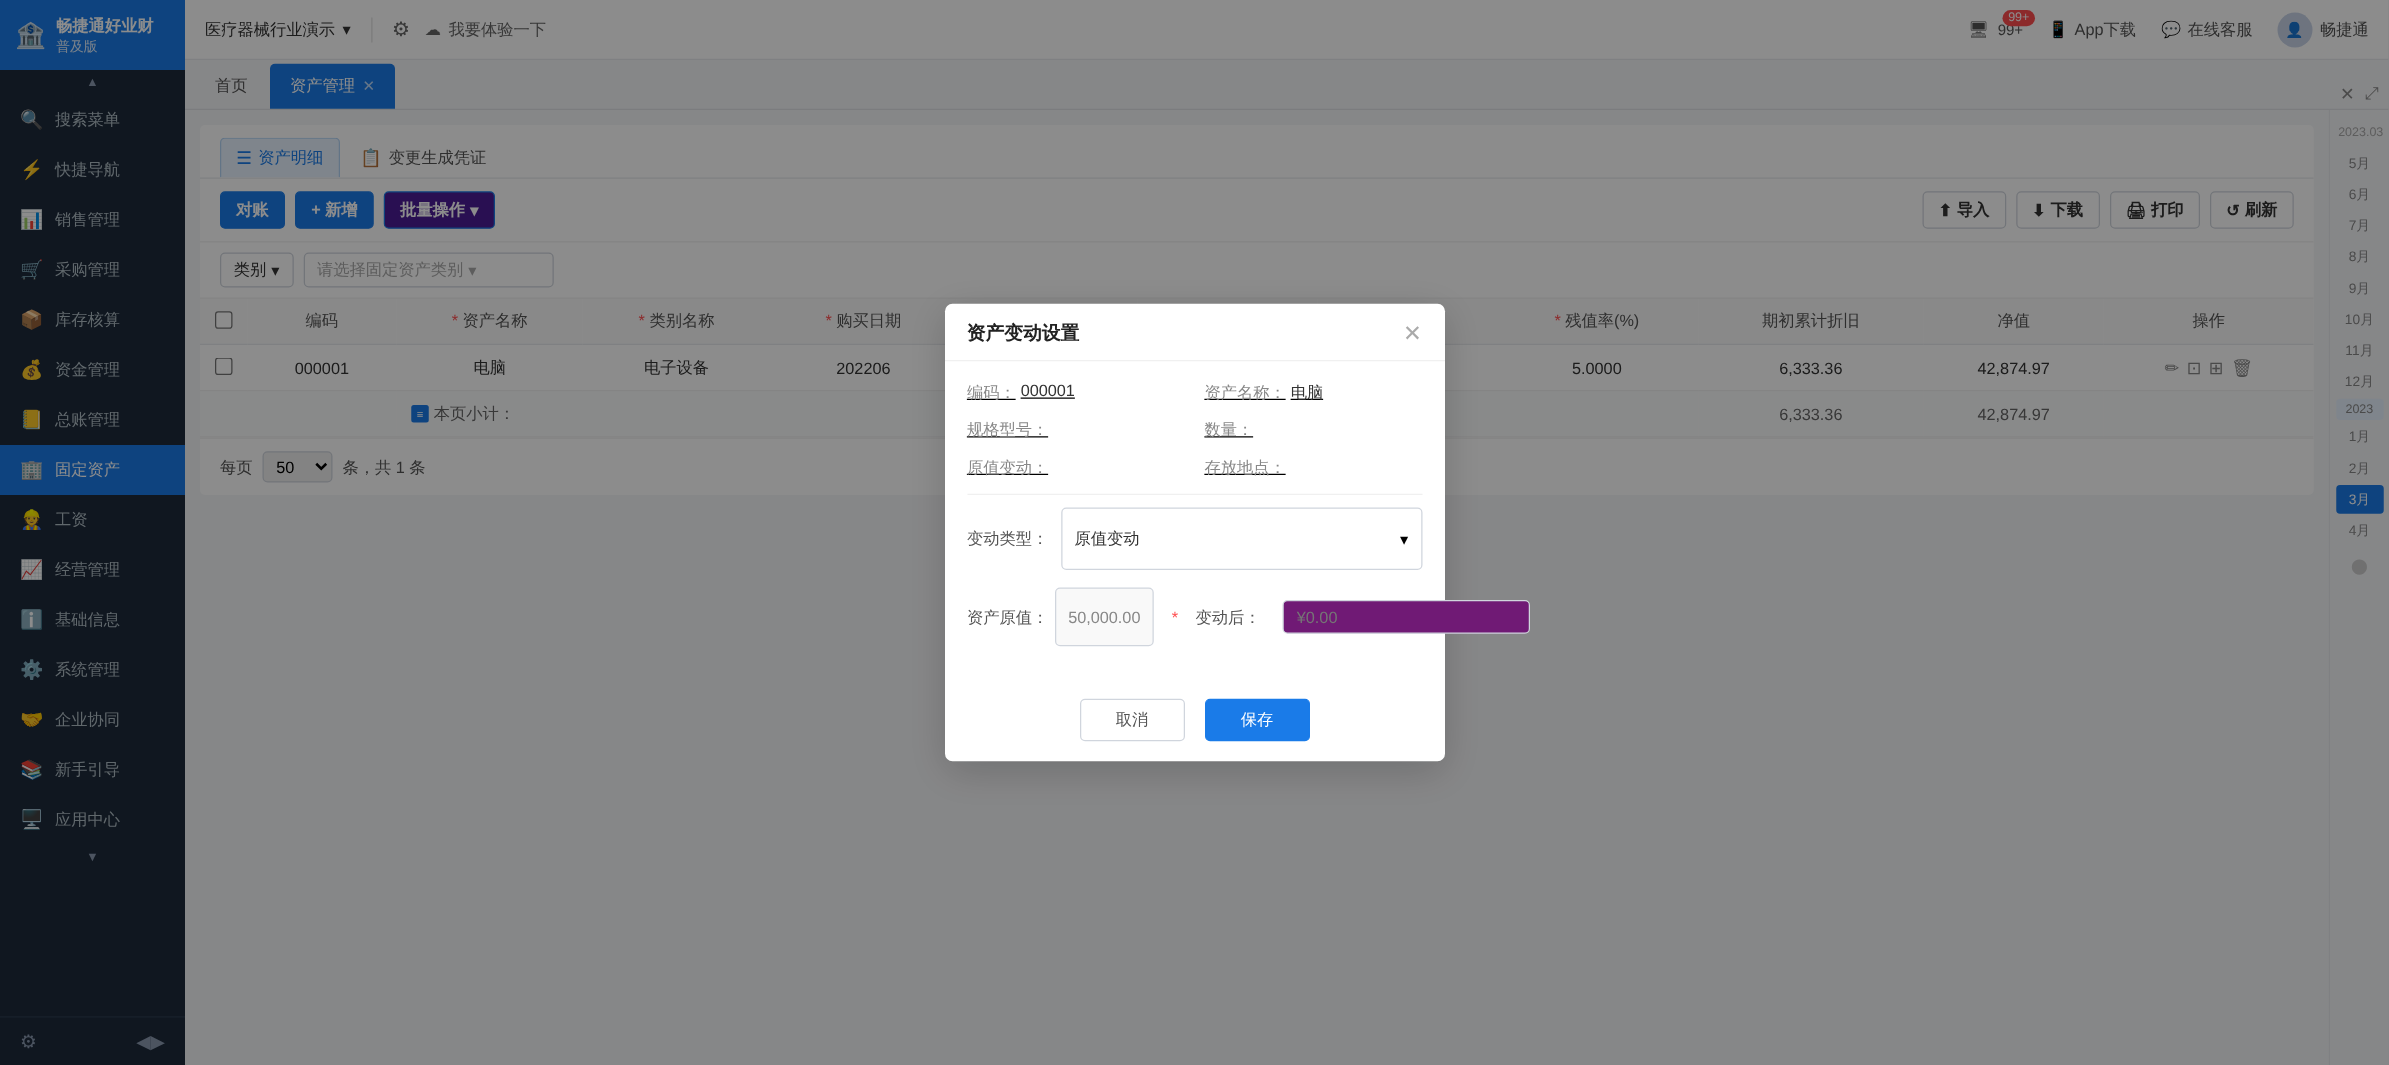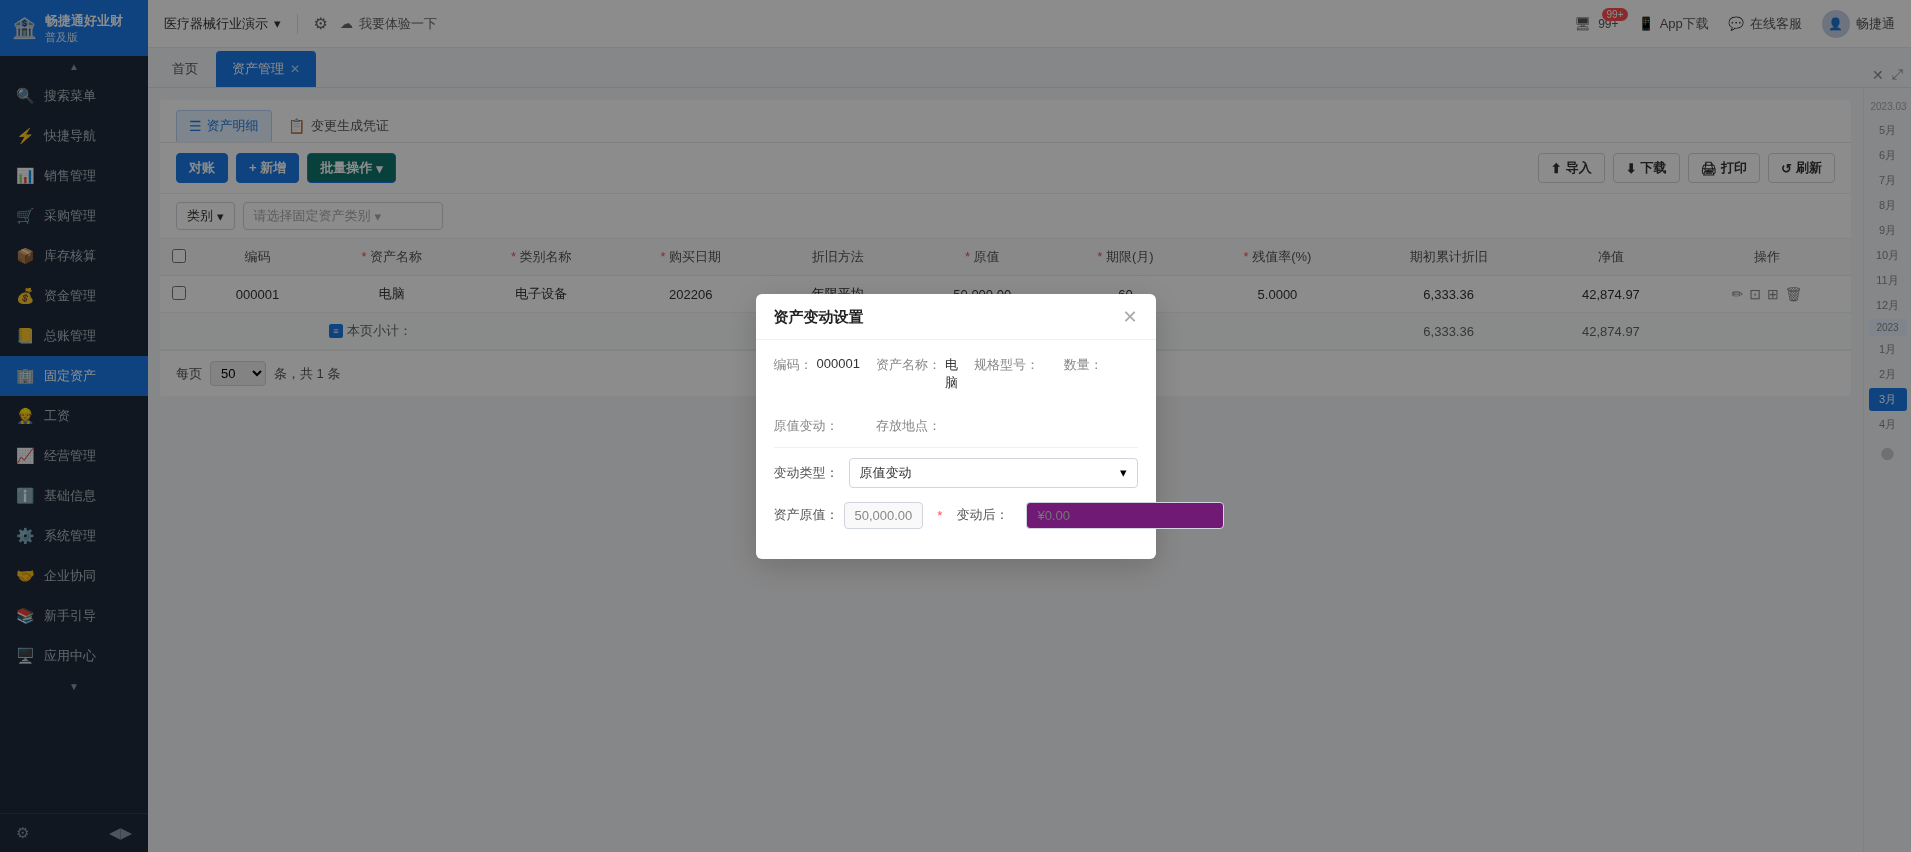--- a/index.html
+++ b/index.html
@@ -256,21 +256,21 @@
       border: 1px solid #d0d5dd;
       border-radius: 4px;
       cursor: pointer;
       font-size: 13px;
       color: #333;
       background: white;
       white-space: nowrap;
       font-weight: bold;
     }
     .toolbar-btn.primary { background: #1a7be8; color: white; border-color: #1a7be8; }
-    .toolbar-btn.batch { background: #0f766e; color: white; border-color: #1a7be8; }
+    .toolbar-btn.batch { background: #4c1d95; color: white; border-color: #1a7be8; }
     .toolbar-right { margin-left: auto; display: flex; gap: 8px; }
 
     
     .filter-row {
       display: flex;
       align-items: center;
       padding: 8px 16px;
       gap: 8px;
       border-bottom: 1px solid #f0f0f0;
     }
@@ -394,23 +394,24 @@
       align-items: center;
       justify-content: space-between;
       padding: 14px 18px 12px;
       border-bottom: 1px solid #f0f0f0;
     }
     .modal-title { font-size: 15px; font-weight: bold; color: #222; }
     .modal-close { cursor: pointer; color: #aaa; font-size: 18px; line-height: 1; }
     .modal-body { padding: 16px 18px; }
     .modal-info-grid {
       display: grid;
-      grid-template-columns: 1fr 1fr 1fr 1fr;
-      gap: 25px 16px;
+      grid-template-columns: 1fr 1fr;
+      gap: 12px 16px;
       margin-bottom: 12px;
+      text-decoration: underline;
     }
     .modal-info-item {
       display: flex;
       gap: 4px;
       font-size: 13px;
     }
     .modal-info-label { color: #888; white-space: nowrap; }
     .modal-info-value { color: #333; font-weight: 500; }
     .modal-divider { height: 1px; background: #f0f0f0; margin: 10px 0; }
     .modal-field-row {
@@ -419,21 +420,21 @@
       margin-bottom: 14px;
       gap: 10px;
     }
     .modal-field-label { color: #555; font-size: 13px; white-space: nowrap; min-width: 60px; }
     .modal-field-input {
       flex: 1;
       display: flex;
       align-items: center;
       border: 1px solid #d0d5dd;
       border-radius: 4px;
-      padding: 5px 10px;
+      padding: 15px 10px;
       font-size: 13px;
       background: white;
       gap: 4px;
       cursor: pointer;
       justify-content: space-between;
     }
     .modal-field-input-text { color: #333; }
     .modal-field-input.read-only { background: #f9f9f9; color: #888; }
     .modal-after-input {
       flex: 1;
@@ -794,14 +795,22 @@
       <div class="modal-field-row">
         <span class="modal-field-label">资产原值：</span>
         <div class="modal-field-input read-only">
           <span>50,000.00</span>
         </div>
         <span style="color:#ff4d4f;margin: 0 4px;">*</span>
         <span class="modal-field-label">变动后：</span>
         <input class="modal-after-input" type="text" placeholder="¥0.00" style="">
       </div>
     </div>
+    <div class="modal-footer">
+      <button class="modal-cancel-btn">
+        <span>取消</span>
+      </button>
+      <button class="modal-save-btn">
+        <span>保存</span>
+      </button>
+    </div>
   </div>
 </div>
 
 </body></html>

